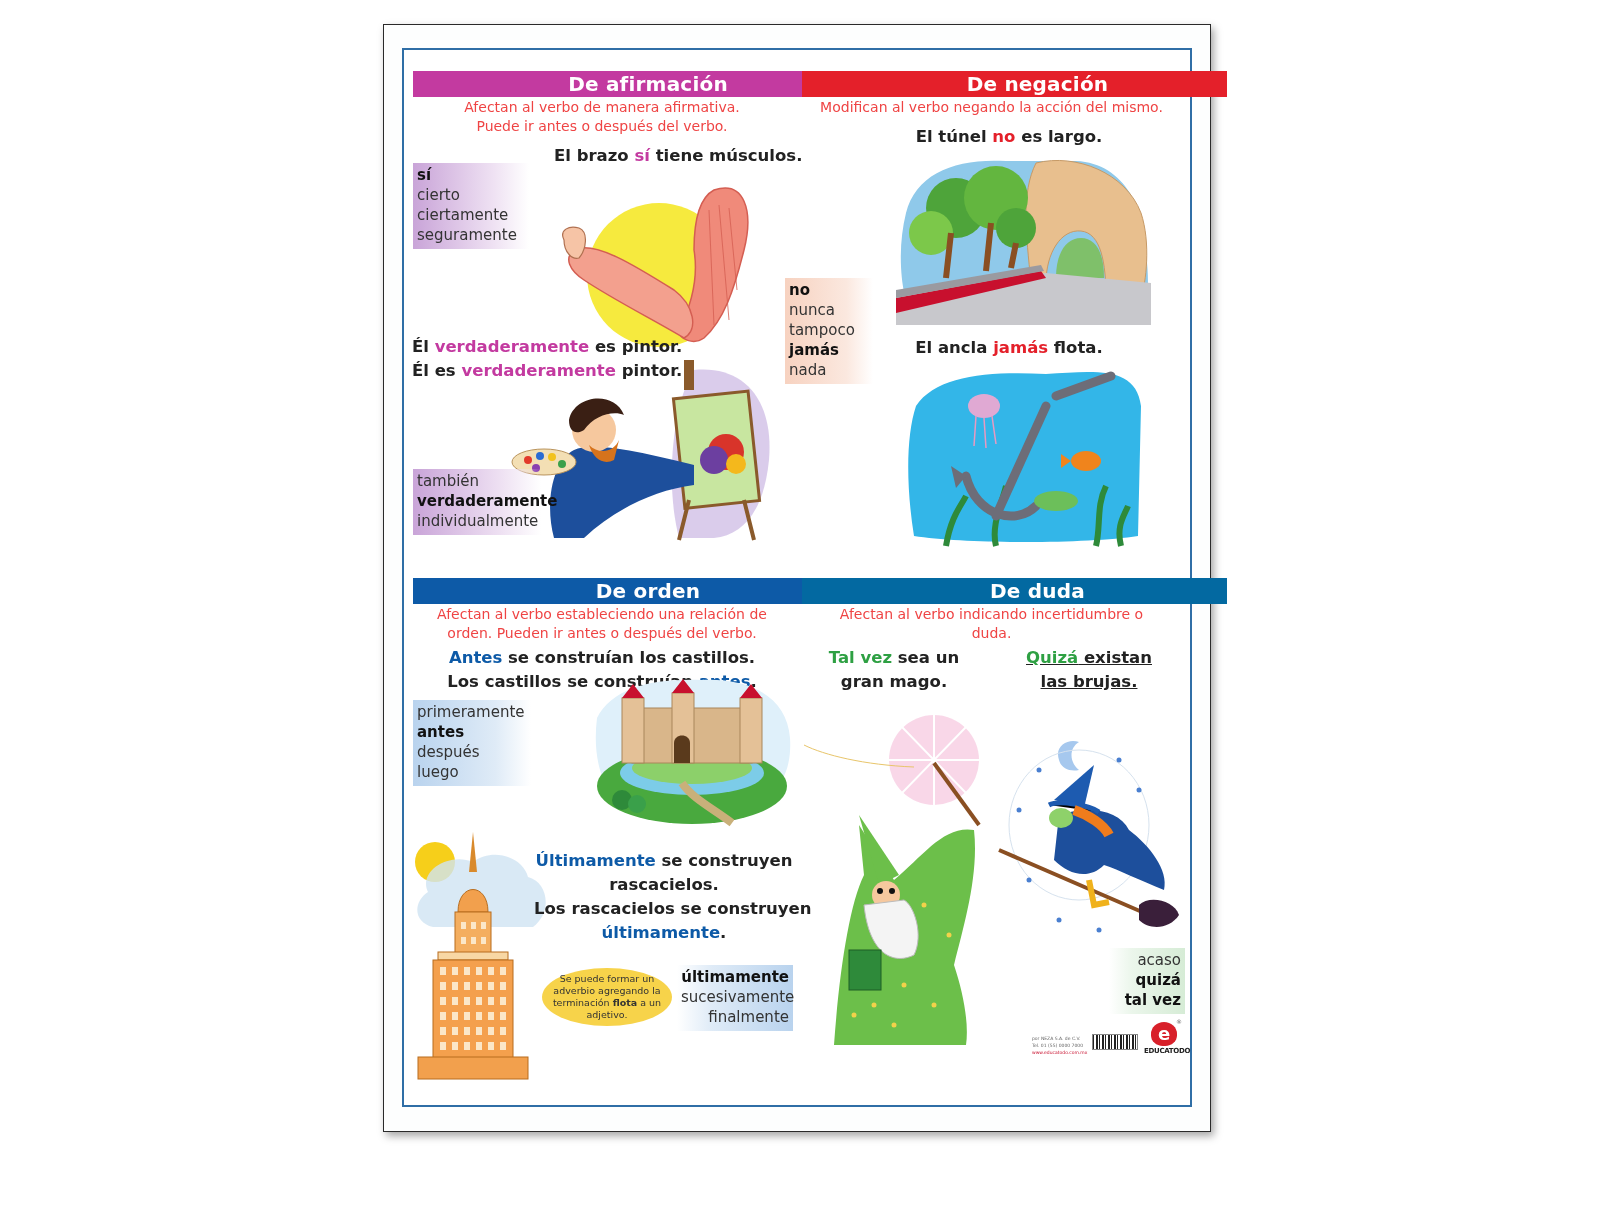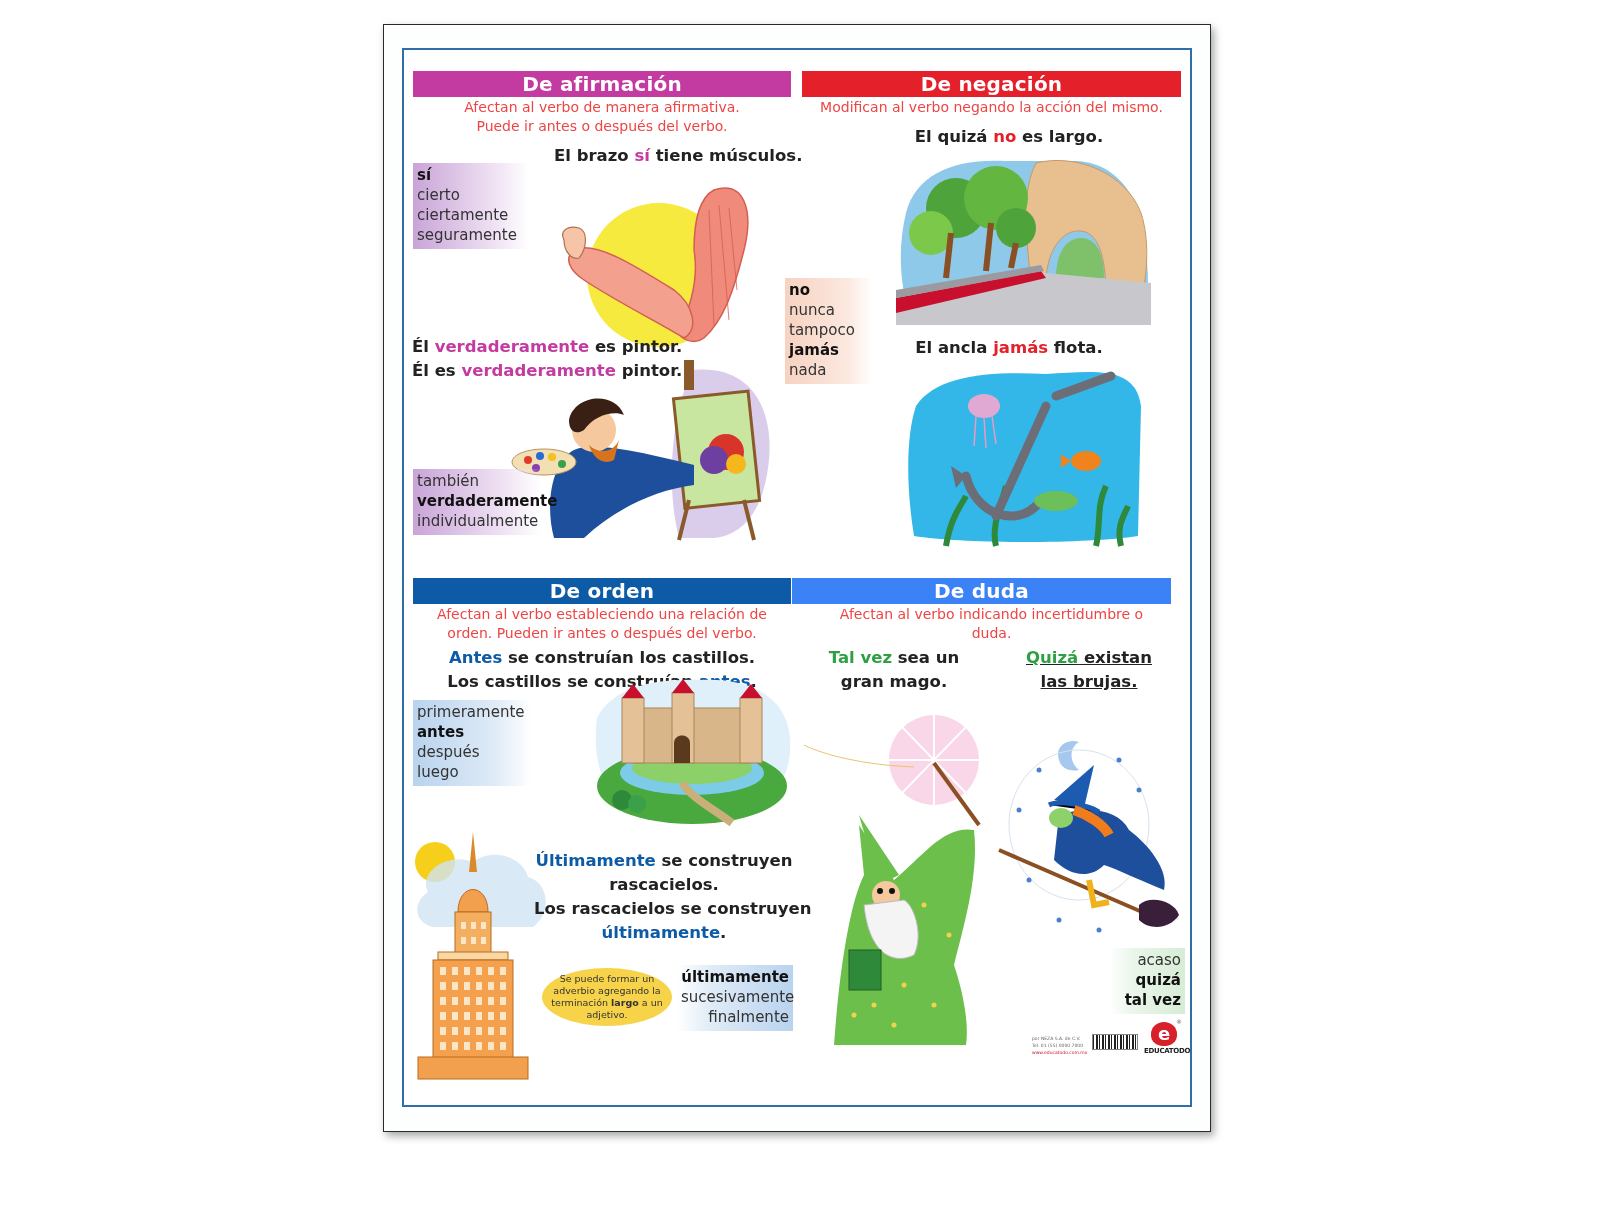--- a/index.html
+++ b/index.html
@@ -1,20 +1,20 @@
 <!DOCTYPE html>
 <html><head>
 <meta charset="utf-8">
 <style>
   html, body { margin:0; padding:0; background:#ffffff; }
   body { width:1617px; height:1213px; position:relative; overflow:hidden; font-family:"DejaVu Sans", sans-serif; }
   .poster { position:absolute; left:383px; top:24px; width:826px; height:1106px; background:#fdfefe; border:1px solid #2a2a2a; box-shadow:3px 4px 8px rgba(0,0,0,0.35); }
   .inner { position:absolute; left:18px; top:23px; width:786px; height:1055px; border:2px solid #2f6ea6; background:#ffffff; }
   .abs { position:absolute; }
-  .hbar { position:absolute; height:26px; color:#fff; font-weight:bold; font-size:20px; text-align:center; line-height:26px; letter-spacing:0.2px; }
+  .hbar { position:absolute; height:26px; color:#fff; font-weight:bold; font-size:20px; text-align:center; line-height:26px; letter-spacing:0.2px;padding-left:46px; }
   .desc { position:absolute; font-size:14px; color:#ef4444; text-align:center; line-height:19px; }
   .ex { position:absolute; font-size:16.5px; font-weight:bold; color:#222; line-height:24px; text-align:center; white-space:nowrap; }
   .wl { position:absolute; font-size:15px; color:#333; line-height:20px; padding:2px 4px; }
   .wl b { color:#111; }
   .wl span { display:block; }
   .note { position:absolute; background:#f7d34a; border-radius:50%; font-size:9.5px; color:#333; text-align:center; line-height:12px; display:flex; align-items:center; justify-content:center; }
   svg { position:absolute; overflow:visible; }
 </style>
 </head>
 <body>
@@ -71,21 +71,21 @@
     </svg>
     <div class="wl" style="left:9px;top:419px;width:120px;height:62px;background:linear-gradient(90deg,#c9a4d8 0%,#efe2f3 70%,rgba(255,255,255,0) 100%);">
       <span>también</span>
       <span><b>verdaderamente</b></span>
       <span>individualmente</span>
     </div>
 
     <div class="hbar" style="left:398px;top:21px;width:379px;background:#e4202a;">De negación</div>
     <div class="desc" style="left:394px;top:48px;width:387px;">Modifican al verbo negando la acción del mismo.</div>
     <div class="ex" style="left:480px;top:75px;width:250px;">
-      <span>El quizá </span><span style="color:#e4202a">no</span><span> es largo.</span>
+      <span>El túnel </span><span style="color:#e4202a">no</span><span> es largo.</span>
     </div>
 
     <svg style="left:492px;top:103px;" width="256" height="172" viewBox="0 0 256 172">
       <path d="M10 60 C20 20 60 5 110 8 L180 8 C230 10 250 60 250 100 C255 140 250 165 240 170 L20 170 C5 150 0 100 10 60 Z" fill="#8fc9ea"></path>
       <path d="M140 10 C180 0 230 20 245 60 C255 90 250 130 245 145 L210 145 C210 110 205 80 185 78 C165 76 150 100 150 130 L135 130 C130 80 125 40 140 10 Z" fill="#e8bf8e" stroke="#c79a66" stroke-width="1"></path>
       <path d="M160 125 C160 100 170 85 185 85 C200 85 208 100 208 125 Z" fill="#7fc06a"></path>
       <circle cx="60" cy="55" r="30" fill="#4ea43a"></circle>
         <circle cx="100" cy="45" r="32" fill="#63b63f"></circle>
         <circle cx="35" cy="80" r="22" fill="#7cc84a"></circle>
       <circle cx="120" cy="75" r="20" fill="#4ea43a"></circle>
@@ -204,29 +204,29 @@
       </g>
     </svg>
 
     <div class="ex" style="left:130px;top:799px;width:260px;">
       <div><span style="color:#0d5aa7">Últimamente</span><span> se construyen</span></div>
       <div>rascacielos.</div>
       <div>Los rascacielos se construyen</div>
       <div><span style="color:#0d5aa7">últimamente</span><span>.</span></div>
     </div>
     <div class="note" style="left:138px;top:918px;width:130px;height:58px;">
-      <div style="width:112px;"><span>Se puede formar un adverbio agregando la terminación </span><b>largo</b><span> a un adjetivo.</span></div>
+      <div style="width:112px;"><span>Se puede formar un adverbio agregando la terminación </span><b>flota</b><span> a un adjetivo.</span></div>
     </div>
     <div class="wl" style="left:273px;top:915px;width:108px;height:62px;text-align:right;background:linear-gradient(270deg,#b9d3ee 0%,#dfebf7 70%,rgba(255,255,255,0) 100%);">
       <span><b>últimamente</b></span>
       <span>sucesivamente</span>
       <span>finalmente</span>
     </div>
 
-    <div class="hbar" style="left:388px;top:528px;width:379px;background:#3b82f6;">De duda</div>
+    <div class="hbar" style="left:398px;top:528px;width:379px;background:#0369a1;">De duda</div>
     <div class="desc" style="left:398px;top:555px;width:379px;">
       <div>Afectan al verbo indicando incertidumbre o</div>
       <div>duda.</div>
     </div>
     <div class="ex" style="left:410px;top:596px;width:160px;">
       <div><span style="color:#2ea043">Tal vez</span><span> sea un</span></div>
       <div>gran mago.</div>
     </div>
     <div class="ex" style="left:605px;top:596px;width:160px;text-decoration:underline;">
       <div><span style="color:#2ea043">Quizá</span><span> existan</span></div>

